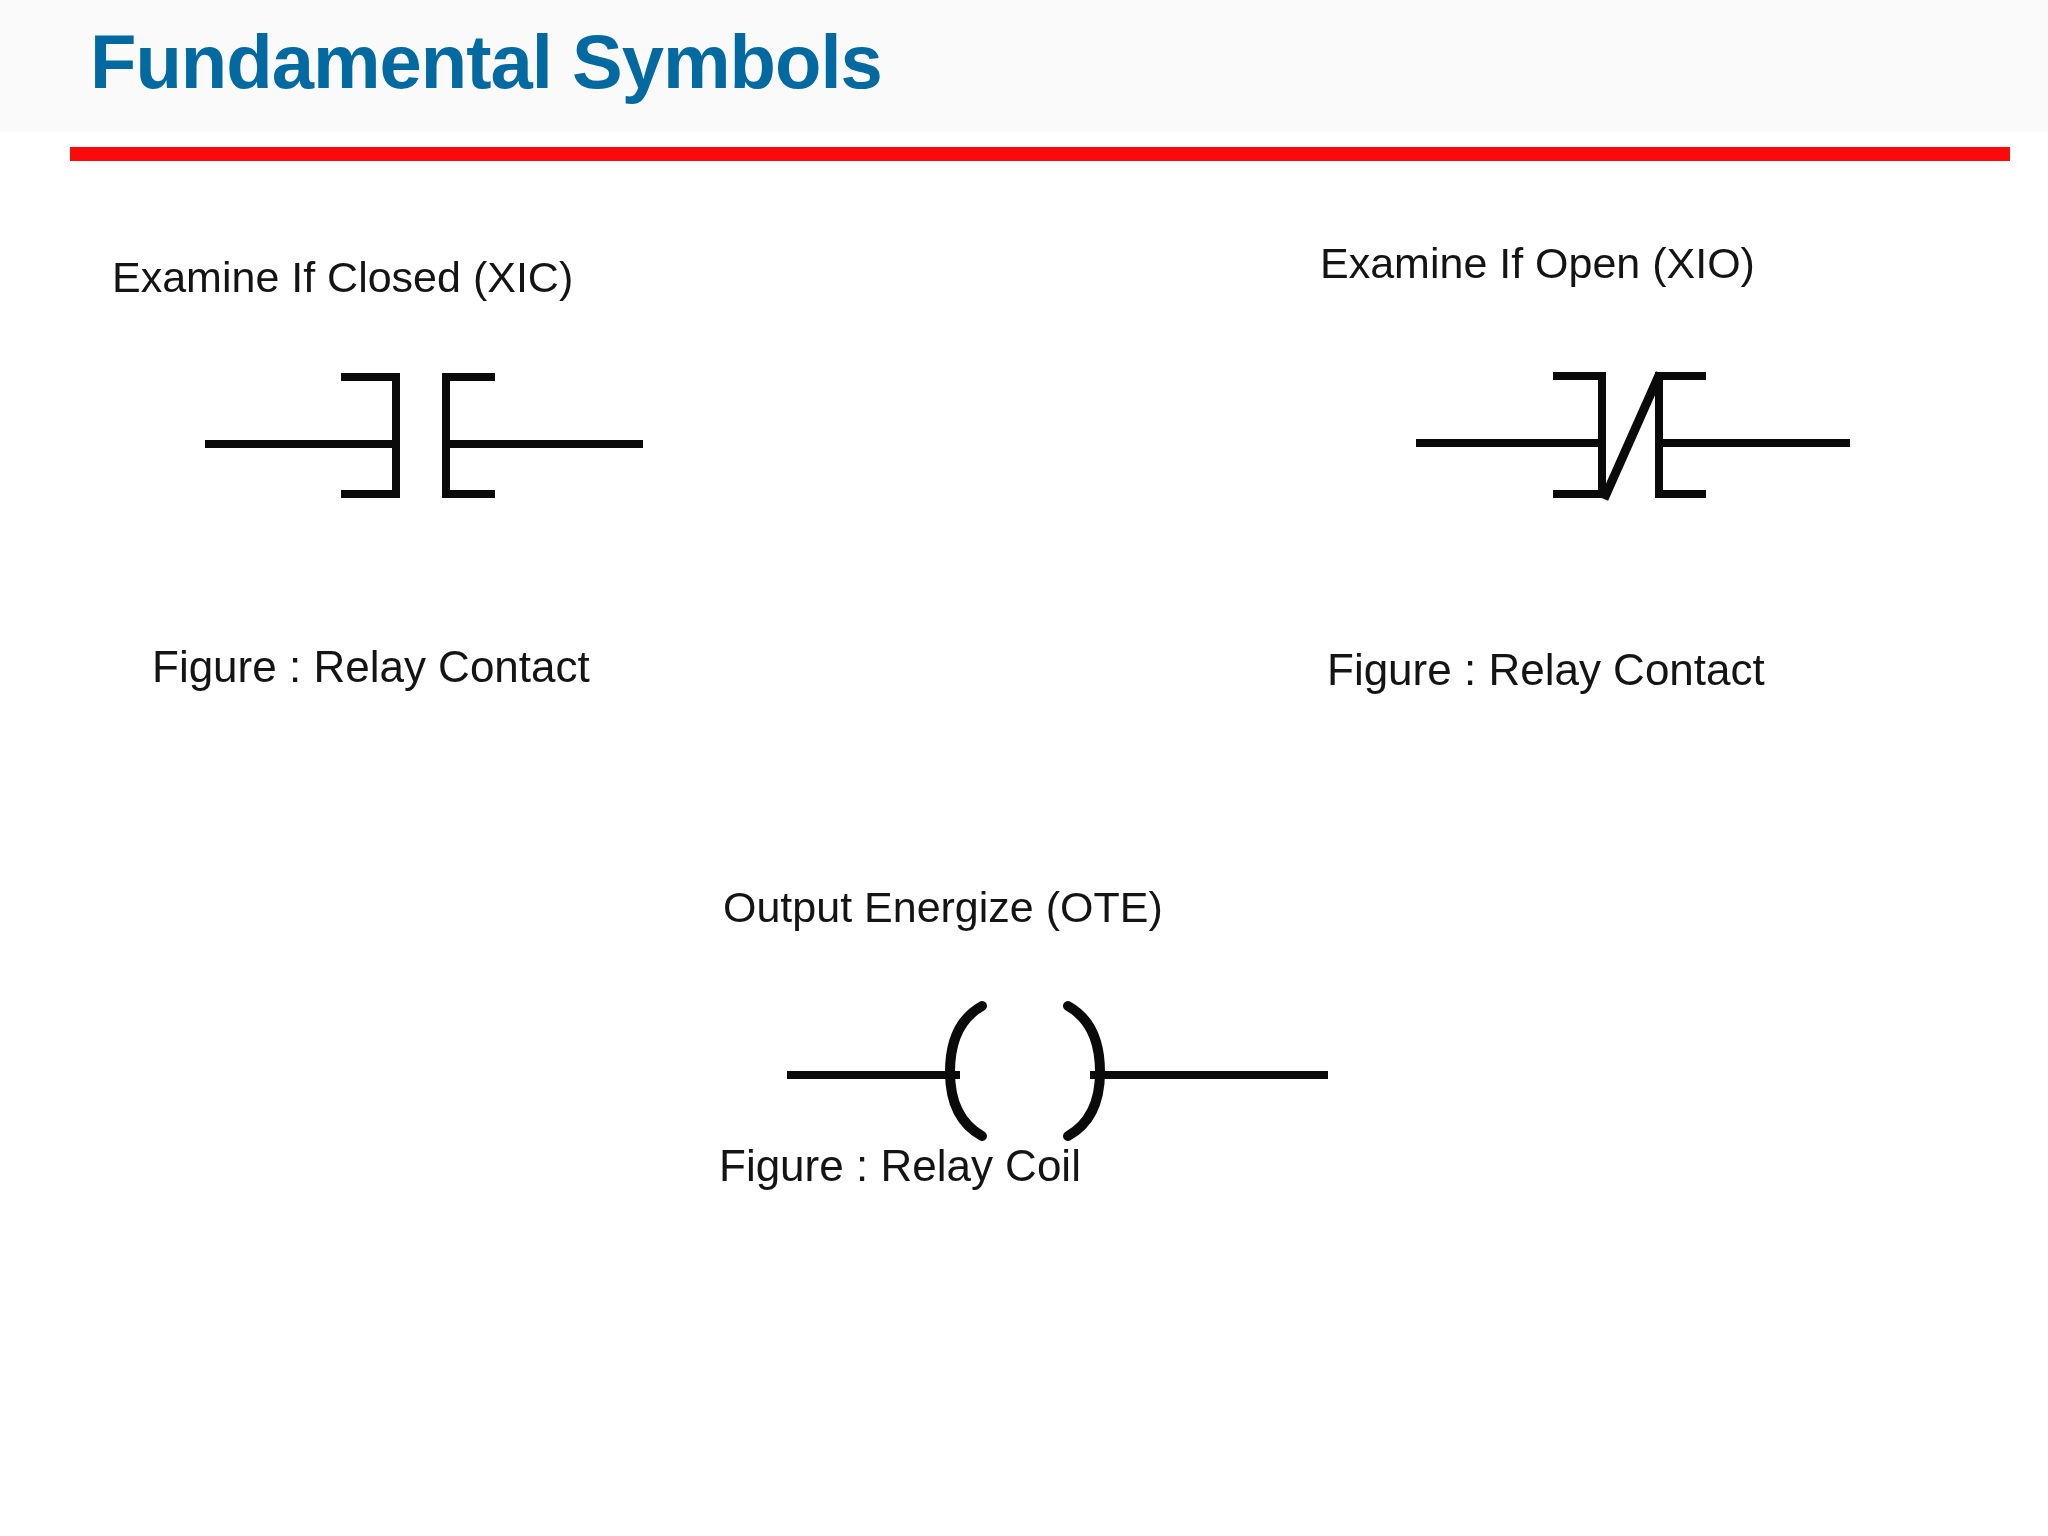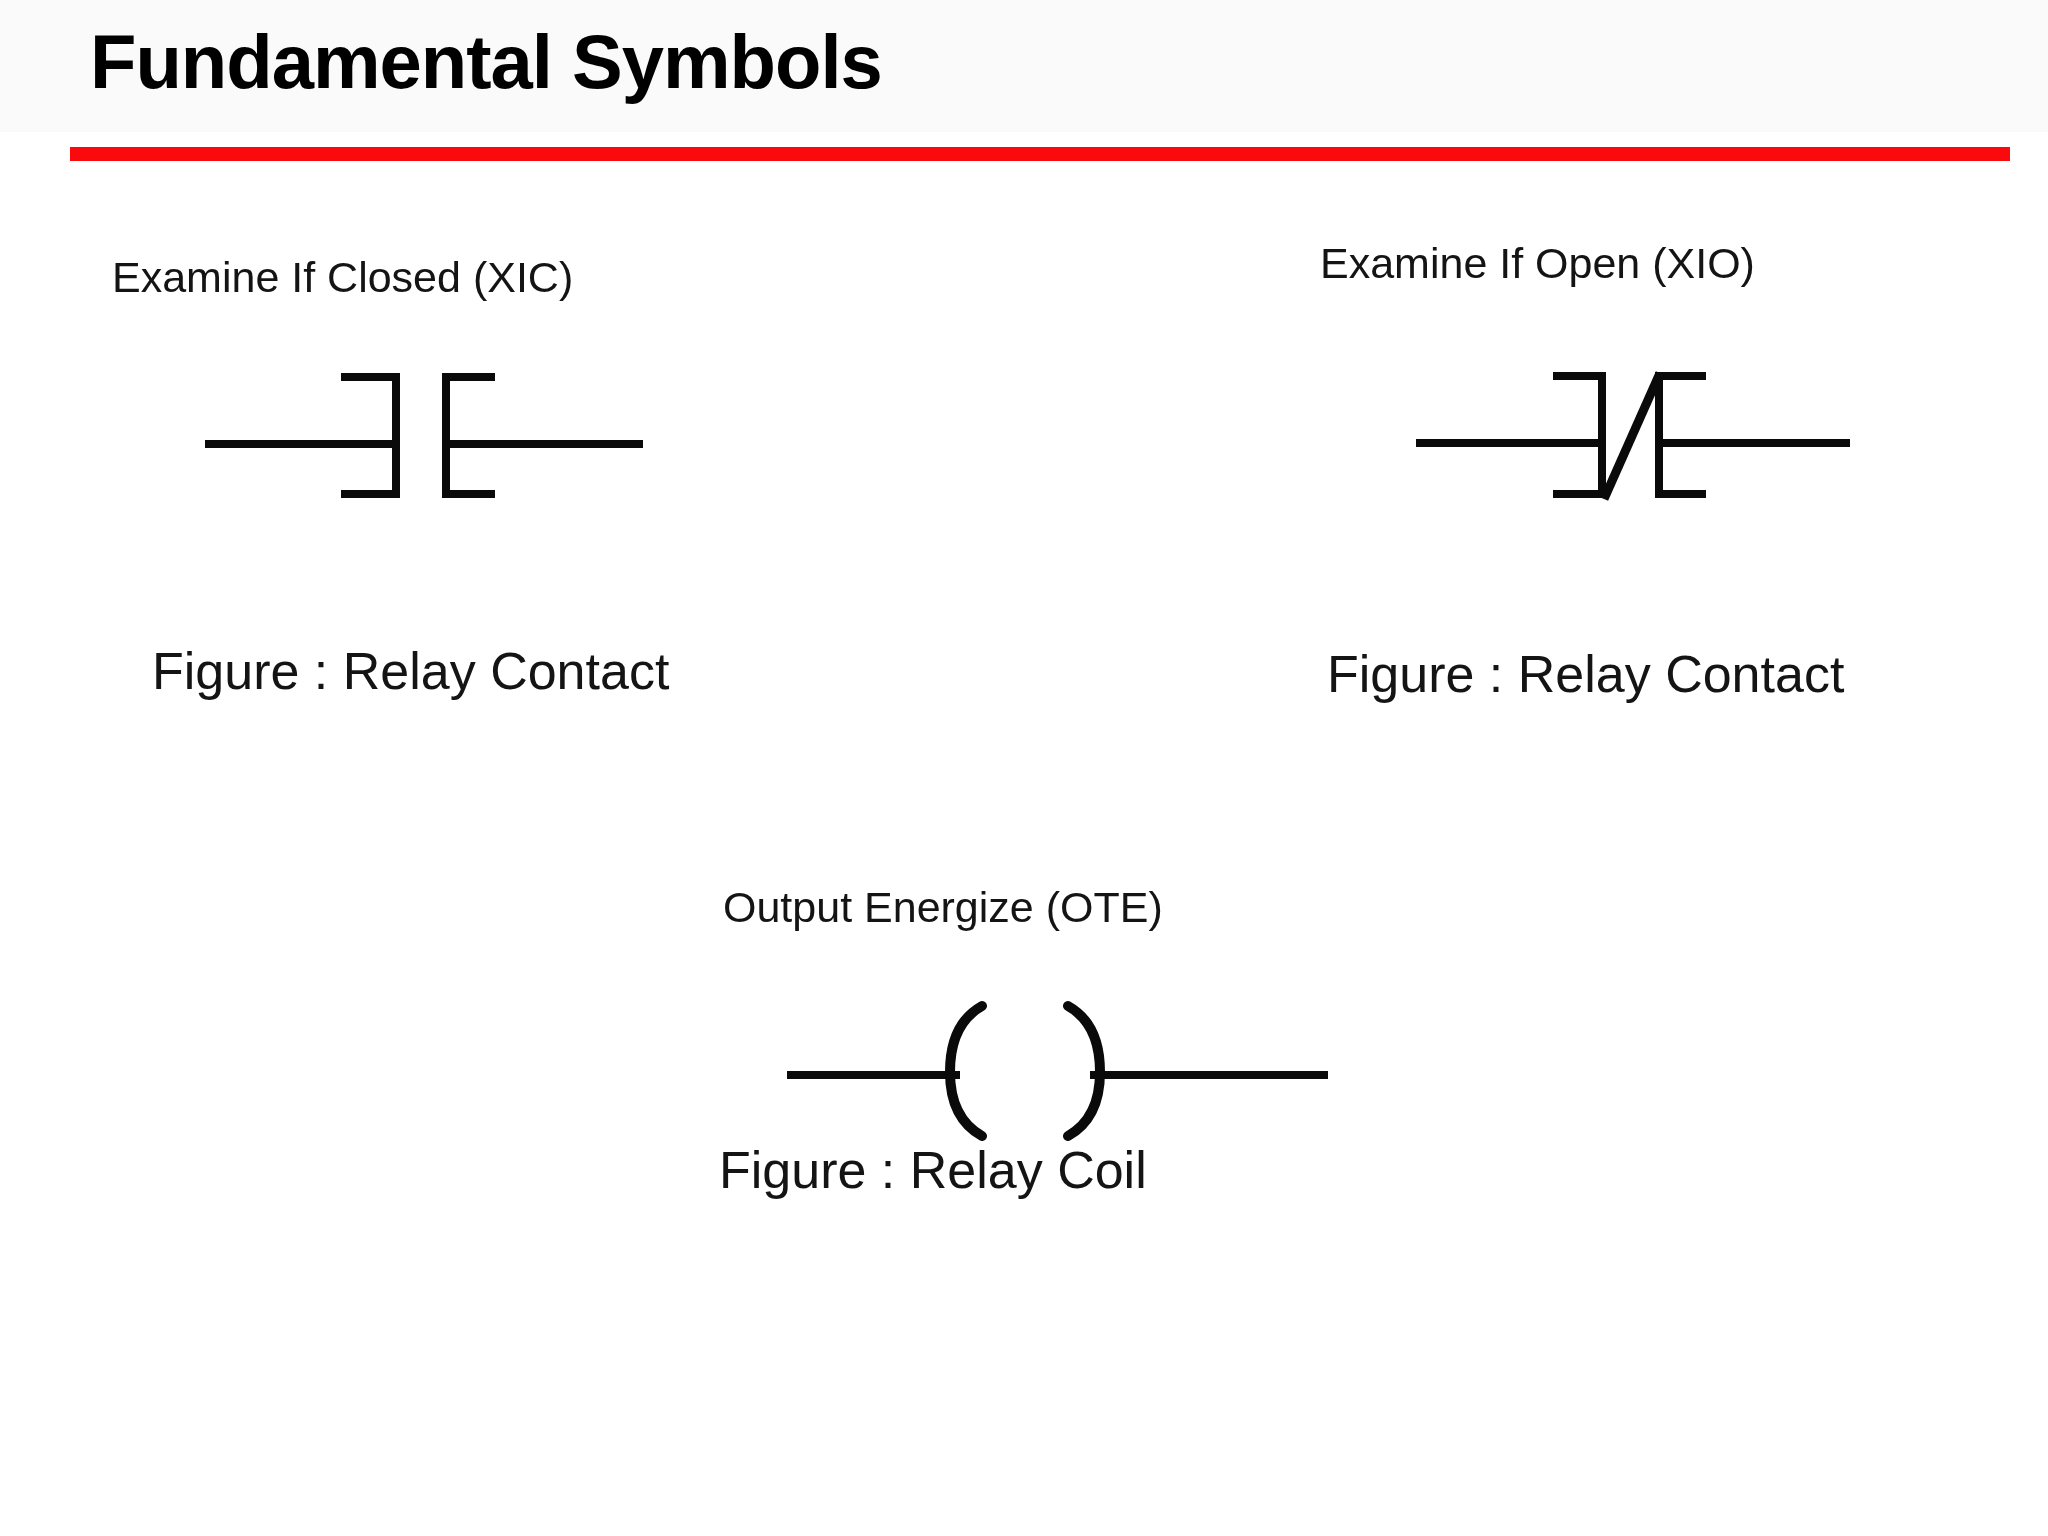--- a/index.html
+++ b/index.html
@@ -10,32 +10,32 @@
     overflow:hidden;
     font-family:"Liberation Sans", sans-serif;
   }
   .title-band{
     position:absolute;left:0;top:0;width:2048px;height:132px;
     background:#fafafa;
   }
   .title{
     position:absolute;left:90px;top:24px;margin:0;
     font-size:76px;font-weight:bold;letter-spacing:-1px;
-    line-height:1;color:#000000;white-space:nowrap;
+    line-height:1;color:#0369a1;white-space:nowrap;
   }
   .rule{
     position:absolute;left:70px;top:147px;width:1940px;height:14px;
     background:#fb0a0d;
   }
   .txt{
     position:absolute;line-height:1;color:#141414;
     text-align:left;white-space:nowrap;width:600px;
   }
   .label{font-size:43px;}
-  .caption{font-size:52px;}
+  .caption{font-size:44px;}
   .xic-label{left:112px;top:256px;}
   .xio-label{left:1320px;top:242px;}
   .ote-label{left:723px;top:886px;}
   .xic-caption{left:152px;top:645px;}
   .xio-caption{left:1327px;top:648px;}
   .ote-caption{left:719px;top:1144px;}
   .symbols{position:absolute;left:0;top:0;}
   .sym path{fill:none;stroke:#0a0a0a;}
   .w8{stroke-width:8px;}
   .w9{stroke-width:9px;}

